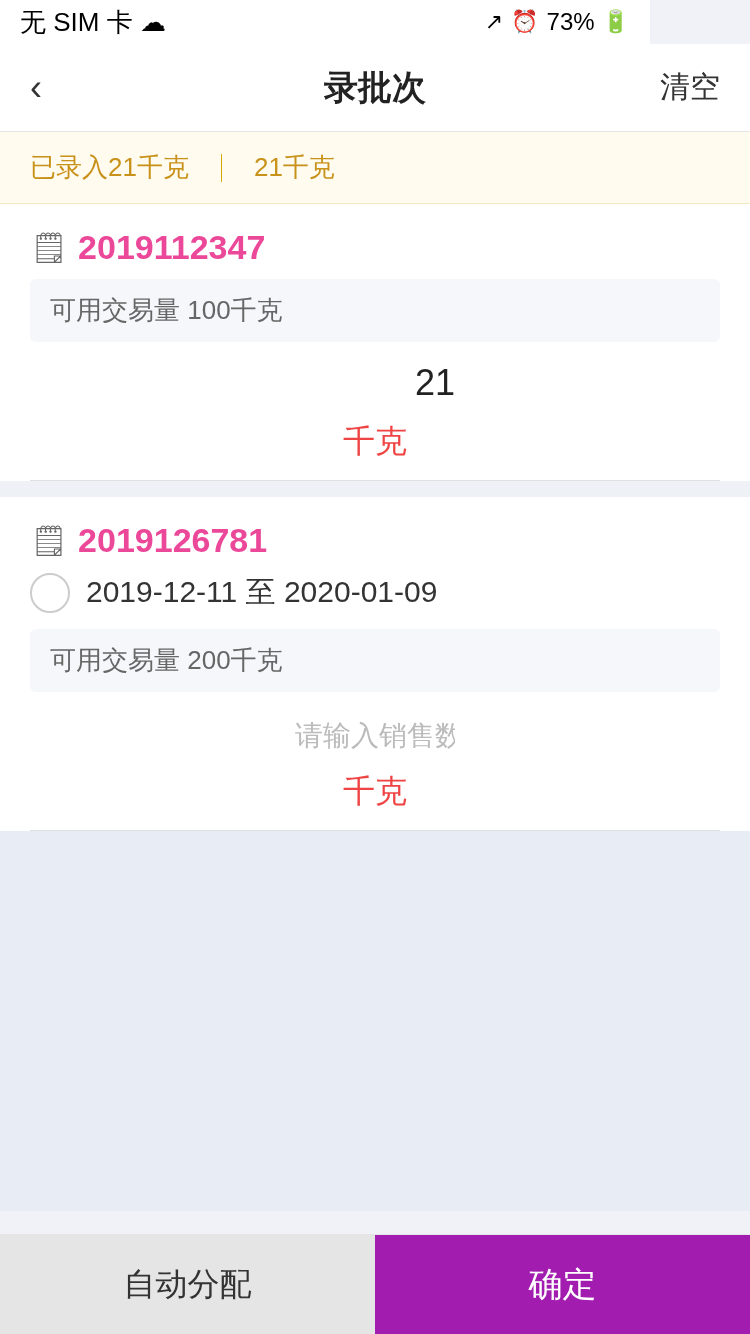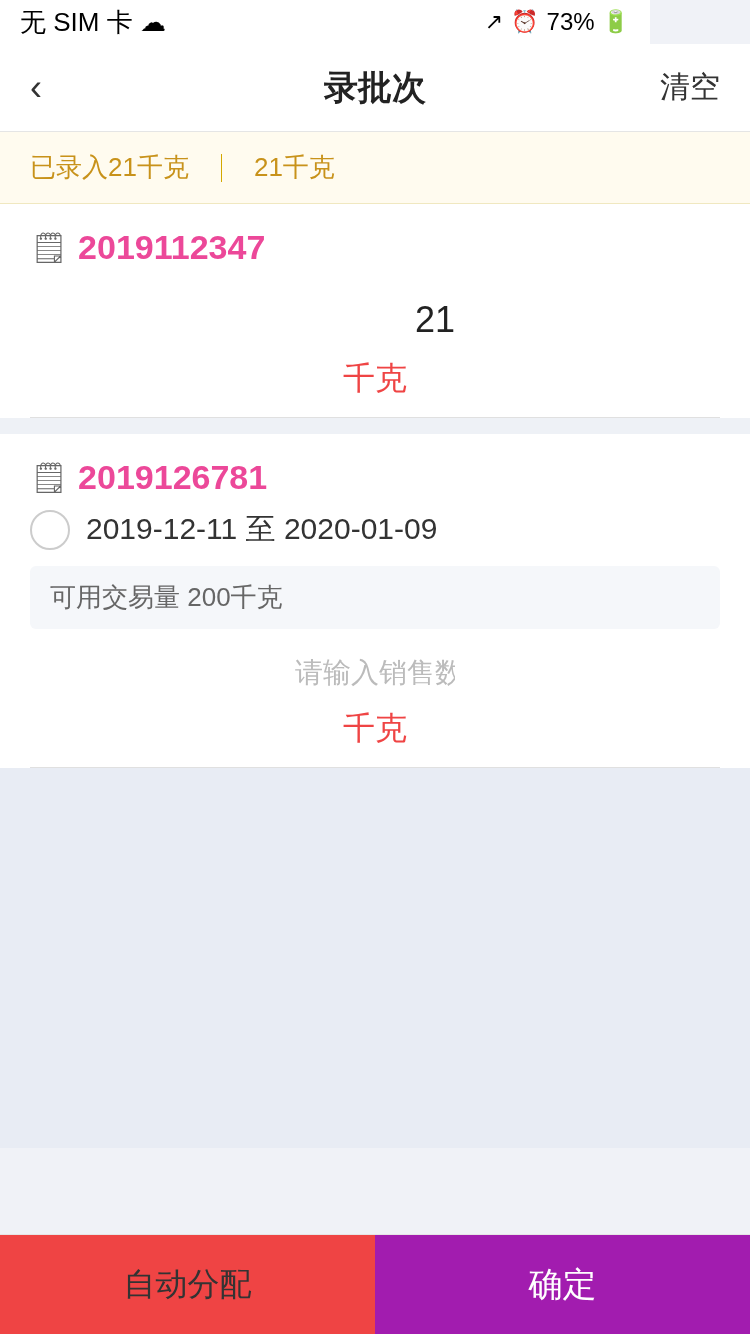--- a/index.html
+++ b/index.html
@@ -213,21 +213,21 @@
       background: #fff;
       border-top: 1px solid #e5e5e5;
     }
     .footer-auto {
       flex: 1;
       display: flex;
       align-items: center;
       justify-content: center;
       font-size: 32px;
       color: #333;
-      background: #ef4444;
+      background: #e5e5e5;
       cursor: pointer;
     }
     .footer-confirm {
       flex: 1;
       display: flex;
       align-items: center;
       justify-content: center;
       font-size: 34px;
       color: #fff;
       background: #a21caf;
@@ -265,20 +265,21 @@
   <span class="info-text">21千克</span>
 </div>
 
 <div class="content-wrap">
 
   <div class="batch-item card">
     <div class="batch-header">
       <span class="batch-icon">🗒</span>
       <span class="batch-id">2019112347</span>
     </div>
+    <div class="batch-avail">可用交易量 100千克</div>
     <div class="batch-input-row">
       <input class="batch-input" type="text" value="21" style="">
       <span class="unit-label">千克</span>
     </div>
     <div class="input-underline"></div>
   </div>
 
   <div class="section-sep"></div>
 
   <div class="batch-item card">

